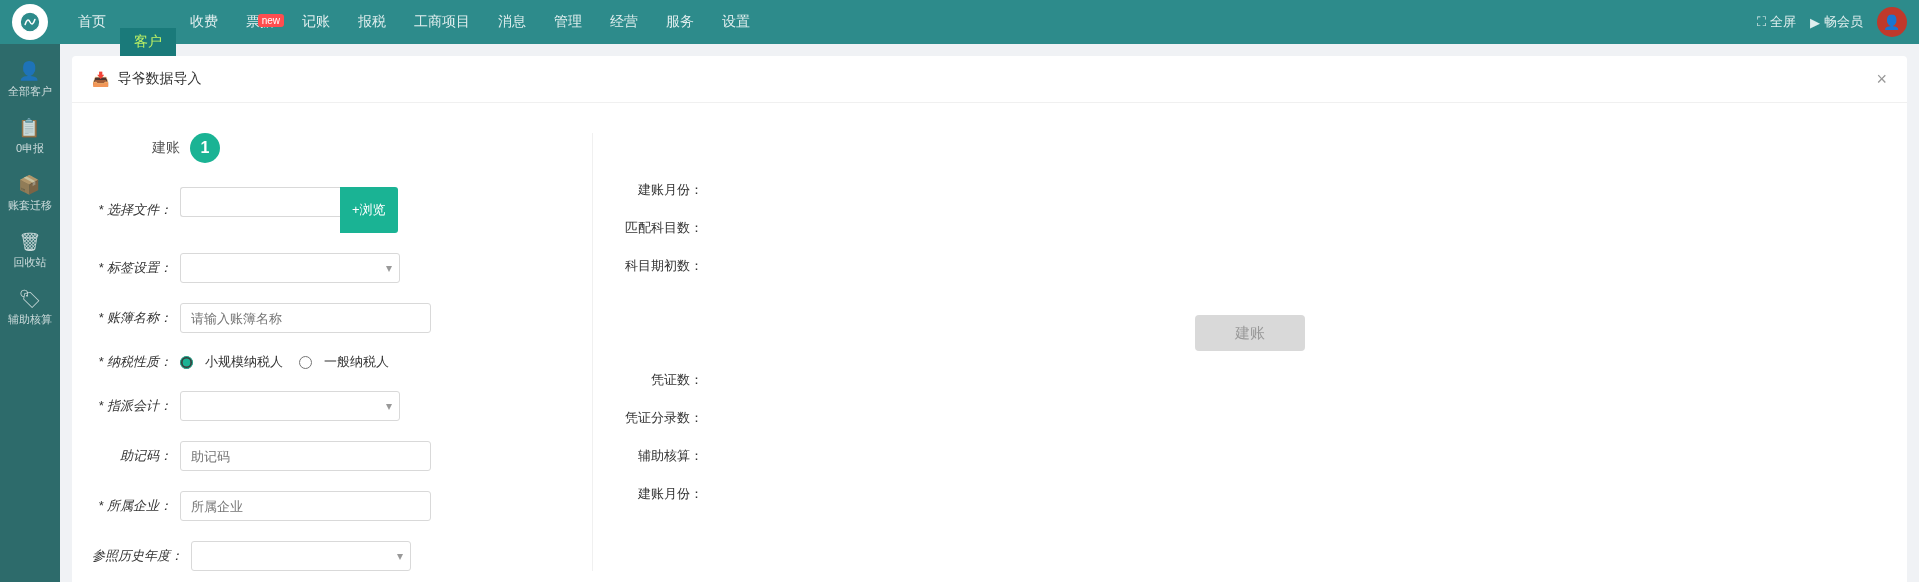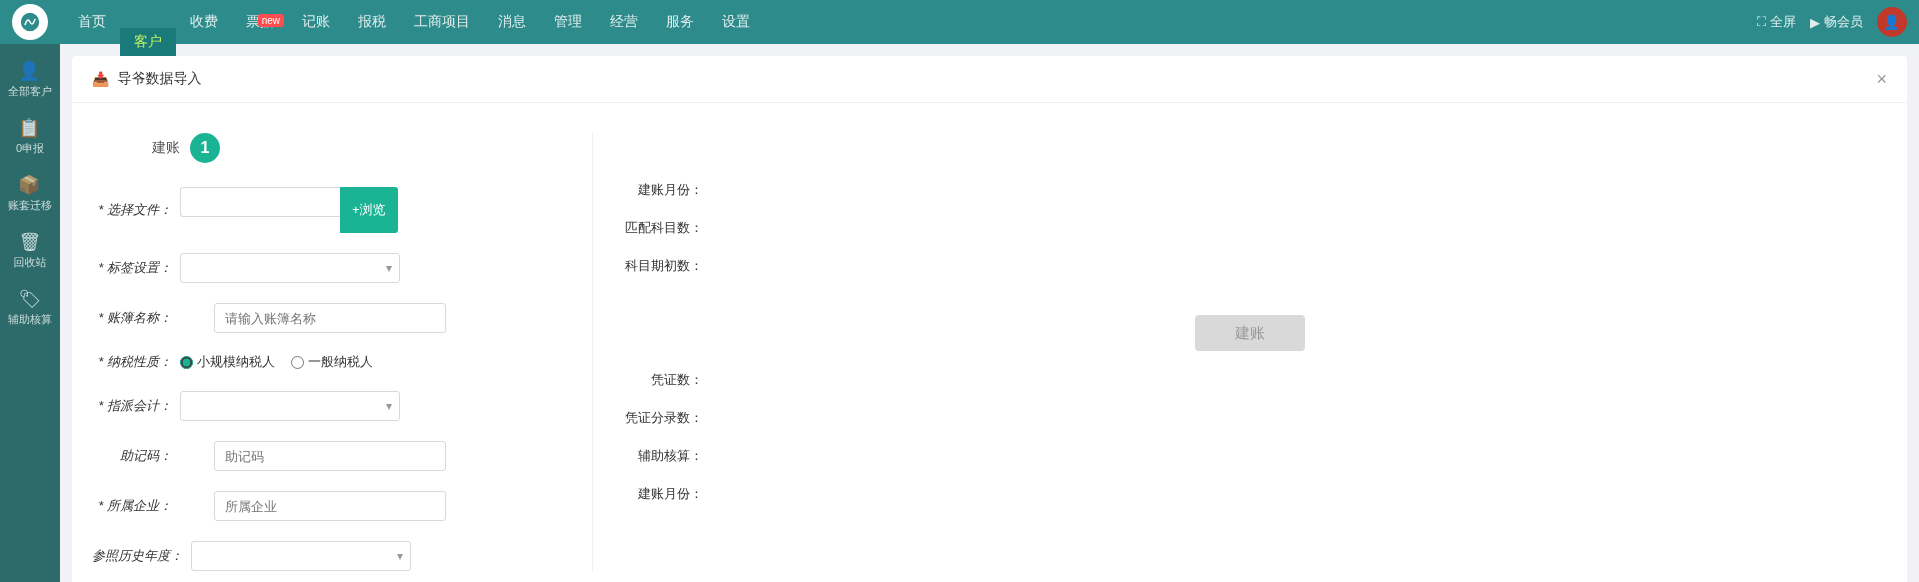--- a/index.html
+++ b/index.html
@@ -97,21 +97,21 @@
     .form-label {
       min-width: 80px; text-align: right; color: #333; font-size: 13px;
       flex-shrink: 0;
       font-style: italic;
     }
     .form-input {
       border: 1px solid #d9d9d9; border-radius: 3px; padding: 5px 10px;
       font-size: 13px; color: #333; background: #fff; outline: none;
       height: 30px;
     }
-    .form-input.w220 { width: 232px; margin-left: 34px; }
+    .form-input.w220 { width: 251px; }
     .form-select {
       border: 1px solid #d9d9d9; border-radius: 3px; padding: 5px 10px;
       font-size: 13px; color: #333; background: #fff; outline: none;
       height: 30px; width: 220px; appearance: none; cursor: pointer;
     }
     .select-wrap {
       position: relative; display: inline-block;
     }
     .select-wrap::after {
       content: "▾"; position: absolute; right: 8px; top: 50%;
@@ -123,21 +123,21 @@
       border-radius: 3px 0 0 3px; padding: 5px 10px;
       font-size: 13px; height: 30px; width: 160px; outline: none;
     }
     .file-browse-btn {
       background: #1ab394; color: #fff; border: none;
       border-radius: 0 3px 3px 0; padding: 5px 12px;
       cursor: pointer; font-size: 13px; height: 46px;
     }
 
     .radio-group { display: flex; align-items: center; gap: 16px; }
-    .radio-item { display: flex; align-items: center; gap: 4px; cursor: pointer; }
+    .radio-item { display: flex; align-items: center; gap: 12px; cursor: pointer; }
     .radio-input { accent-color: #1ab394; cursor: pointer; }
 
     
     .info-section {
       flex: 1; display: flex; flex-direction: column; gap: 20px;
       padding-left: 20px; padding-top: 48px; border-left: 1px solid #f0f0f0;
     }
     .info-row {
       display: flex; align-items: flex-start; gap: 8px;
     }

